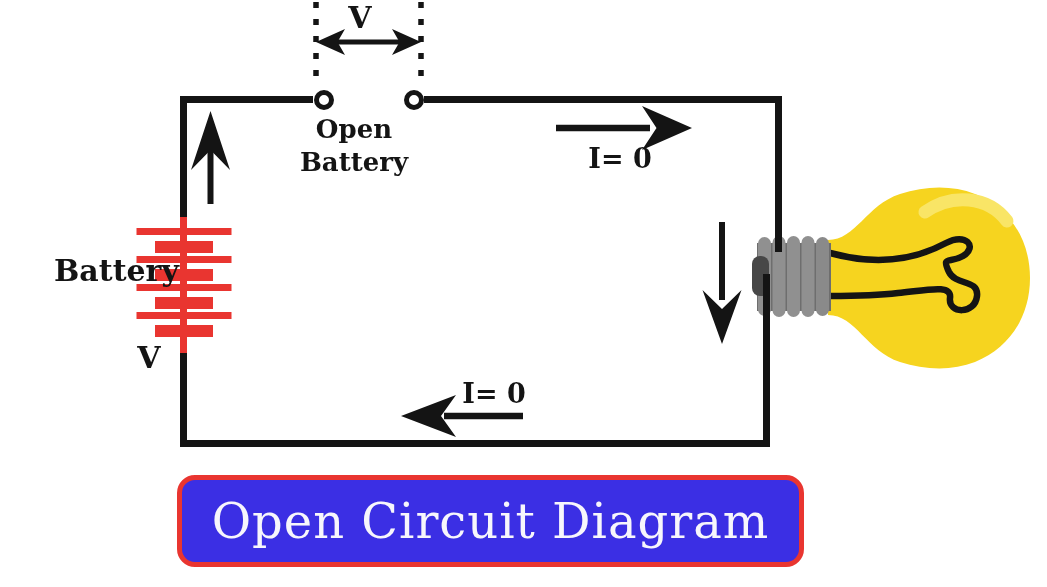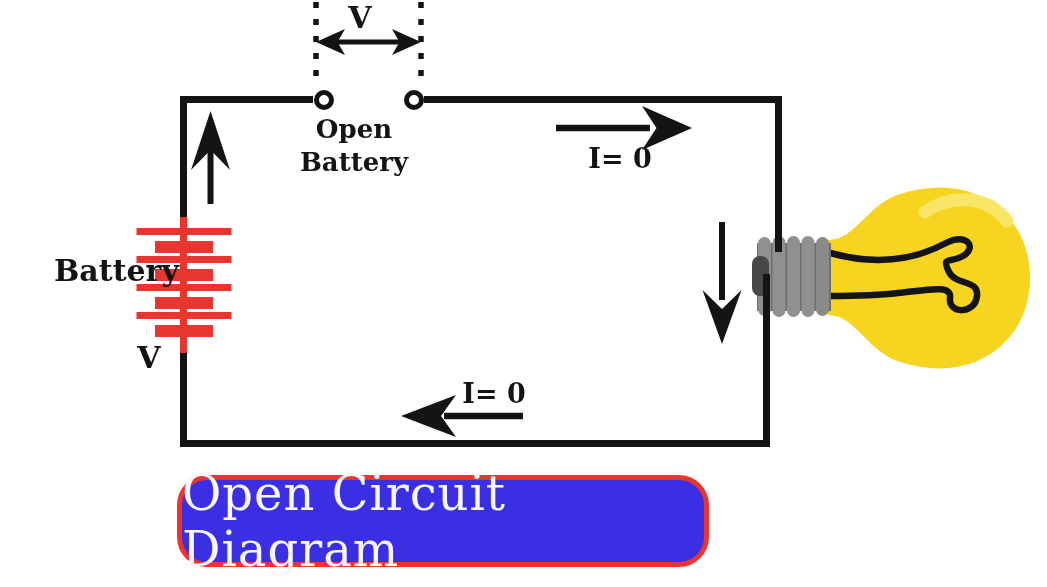--- a/index.html
+++ b/index.html
@@ -12,22 +12,22 @@
     position:absolute;color:#141414;font-weight:bold;
     font-family:"DejaVu Serif", serif;text-align:center;white-space:nowrap;
   }
   .lbl-v-top{left:341px;top:0px;width:38px;font-size:30px;}
   .lbl-open-switch{left:288px;top:113px;width:132px;font-size:26px;line-height:33px;}
   .lbl-battery{left:14px;top:253px;width:120px;font-size:30px;margin-left:40px;}
   .lbl-v-battery{left:130px;top:340px;width:38px;font-size:30px;}
   .lbl-i-top{left:580px;top:143px;width:80px;font-size:27px;}
   .lbl-i-bottom{left:454px;top:378px;width:80px;font-size:27px;}
   .banner{
-    position:absolute;left:177px;top:475px;width:532px;height:92px;
-    box-sizing:border-box;border-radius:30px;
+    position:absolute;left:177px;top:475px;width:627px;height:92px;
+    box-sizing:border-box;border-radius:18px;
     display:flex;align-items:center;justify-content:center;
     font-size:48px;font-weight:normal;letter-spacing:1px;
   }
 </style>
 </head>
 <body>
 
 <div class="stage">
 
   <svg width="1047" height="587" viewBox="0 0 1047 587">

